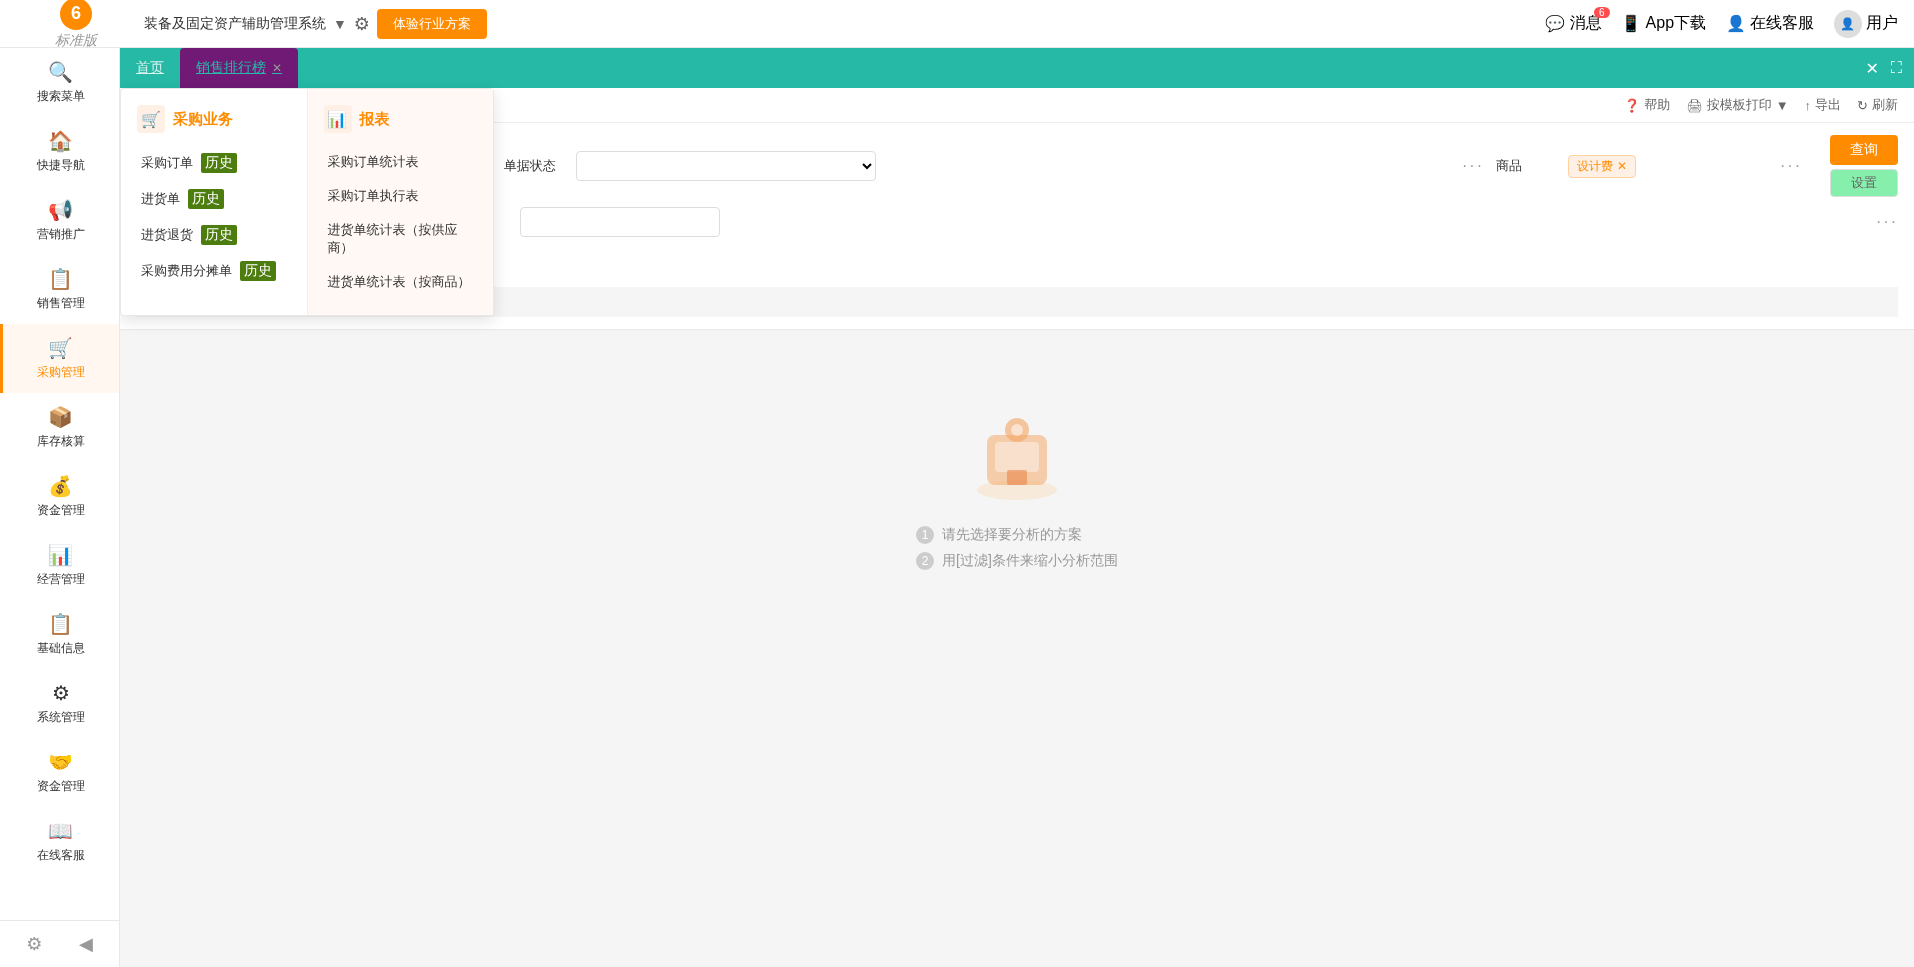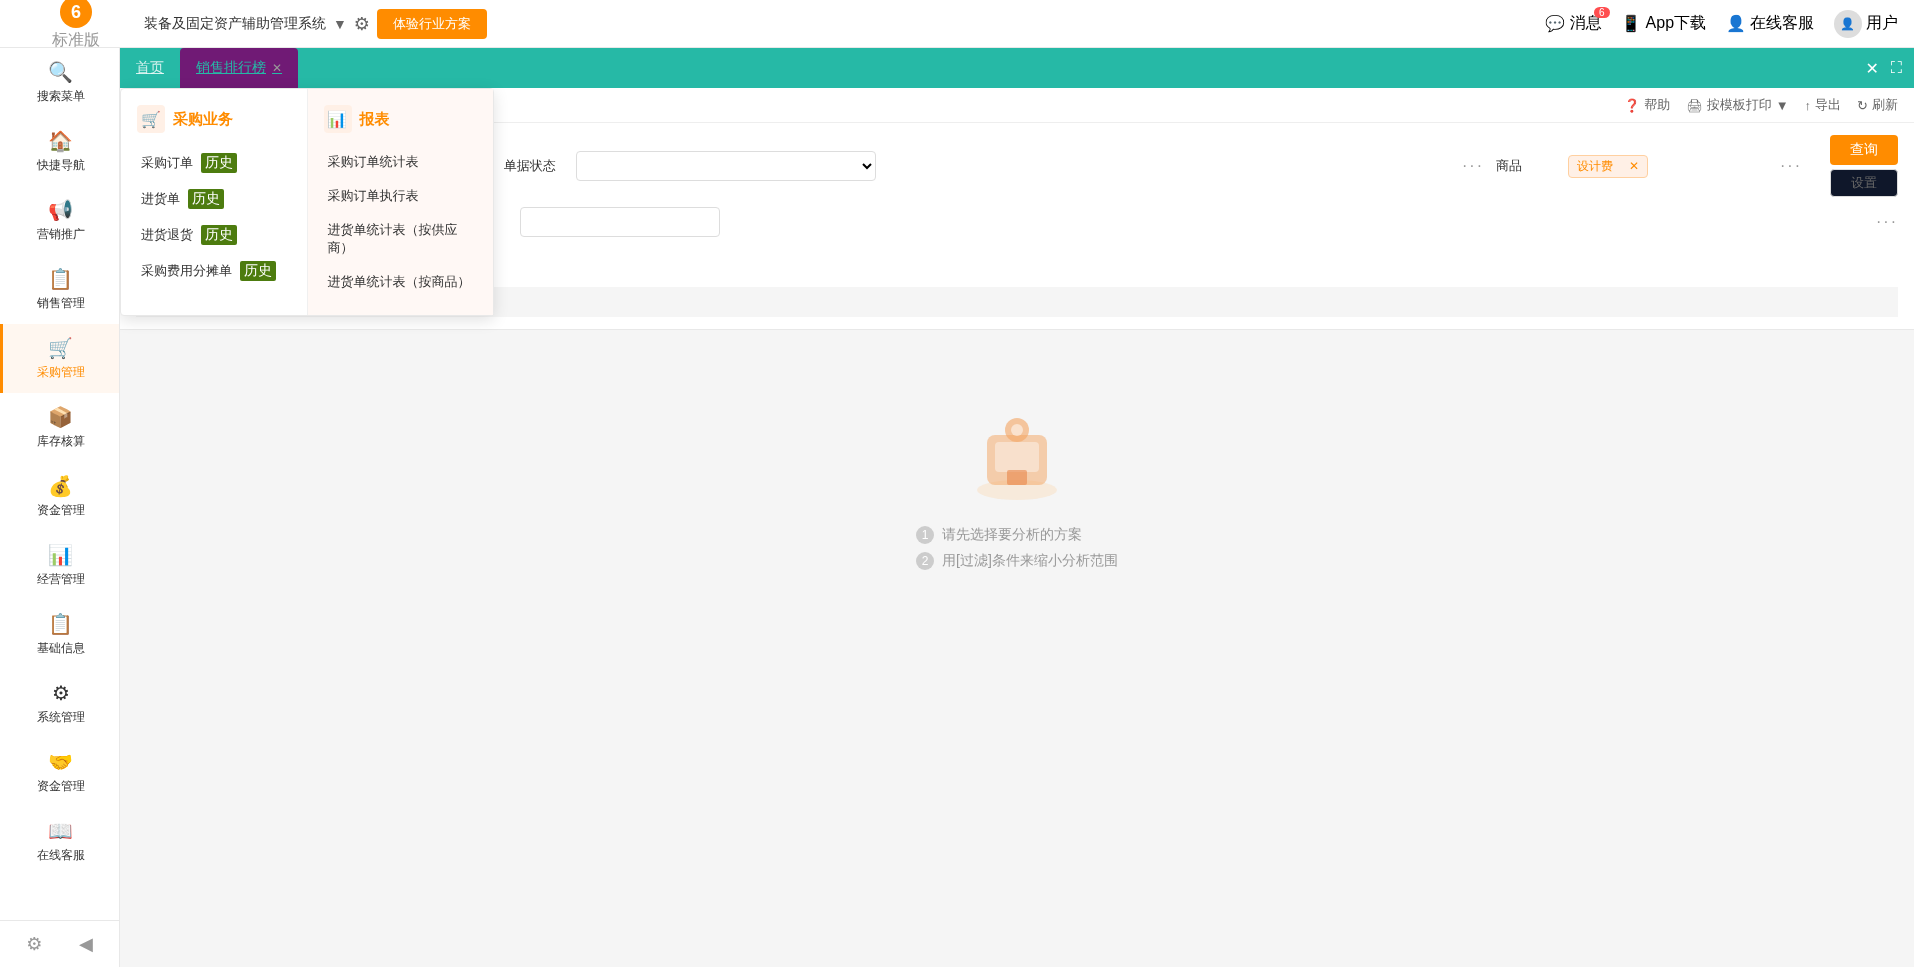--- a/index.html
+++ b/index.html
@@ -29,23 +29,24 @@
       background: #ff8c00;
       border-radius: 50%;
       display: flex;
       align-items: center;
       justify-content: center;
       color: white;
       font-size: 18px;
       font-weight: bold;
     }
     .logo-text {
-      font-size: 16px;
+      font-size: 14px;
       color: #999;
       margin-top: 2px;
+      font-style: italic;
     }
     .system-title {
       flex: 1;
       display: flex;
       align-items: center;
       gap: 7px;
       font-size: 14px;
       color: #333;
       padding-left: 8px;
     }
@@ -234,21 +235,21 @@
     }
     .filter-tag {
       display: inline-flex;
       align-items: center;
       background: #fff0e6;
       border: 1px solid #ffd0a0;
       border-radius: 4px;
       padding: 2px 8px;
       font-size: 12px;
       color: #ff8c00;
-      gap: 16px;
+      gap: 4px;
     }
     .filter-tag .remove { cursor: pointer; }
     .toolbar-btn {
       display: flex;
       align-items: center;
       gap: 4px;
       font-size: 13px;
       color: #666;
       cursor: pointer;
       background: none;
@@ -257,21 +258,21 @@
     .query-btn {
       background: #ff8c00;
       color: white;
       border: none;
       padding: 6px 20px;
       border-radius: 4px;
       font-size: 14px;
       cursor: pointer;
     }
     .set-btn {
-      background: #0f172a;
+      background: #86efac;
       color: #666;
       border: 1px solid #ddd;
       padding: 4px 12px;
       border-radius: 4px;
       font-size: 13px;
       cursor: pointer;
     }
     .collapse-btn {
       text-align: left;
       padding: 6px;

